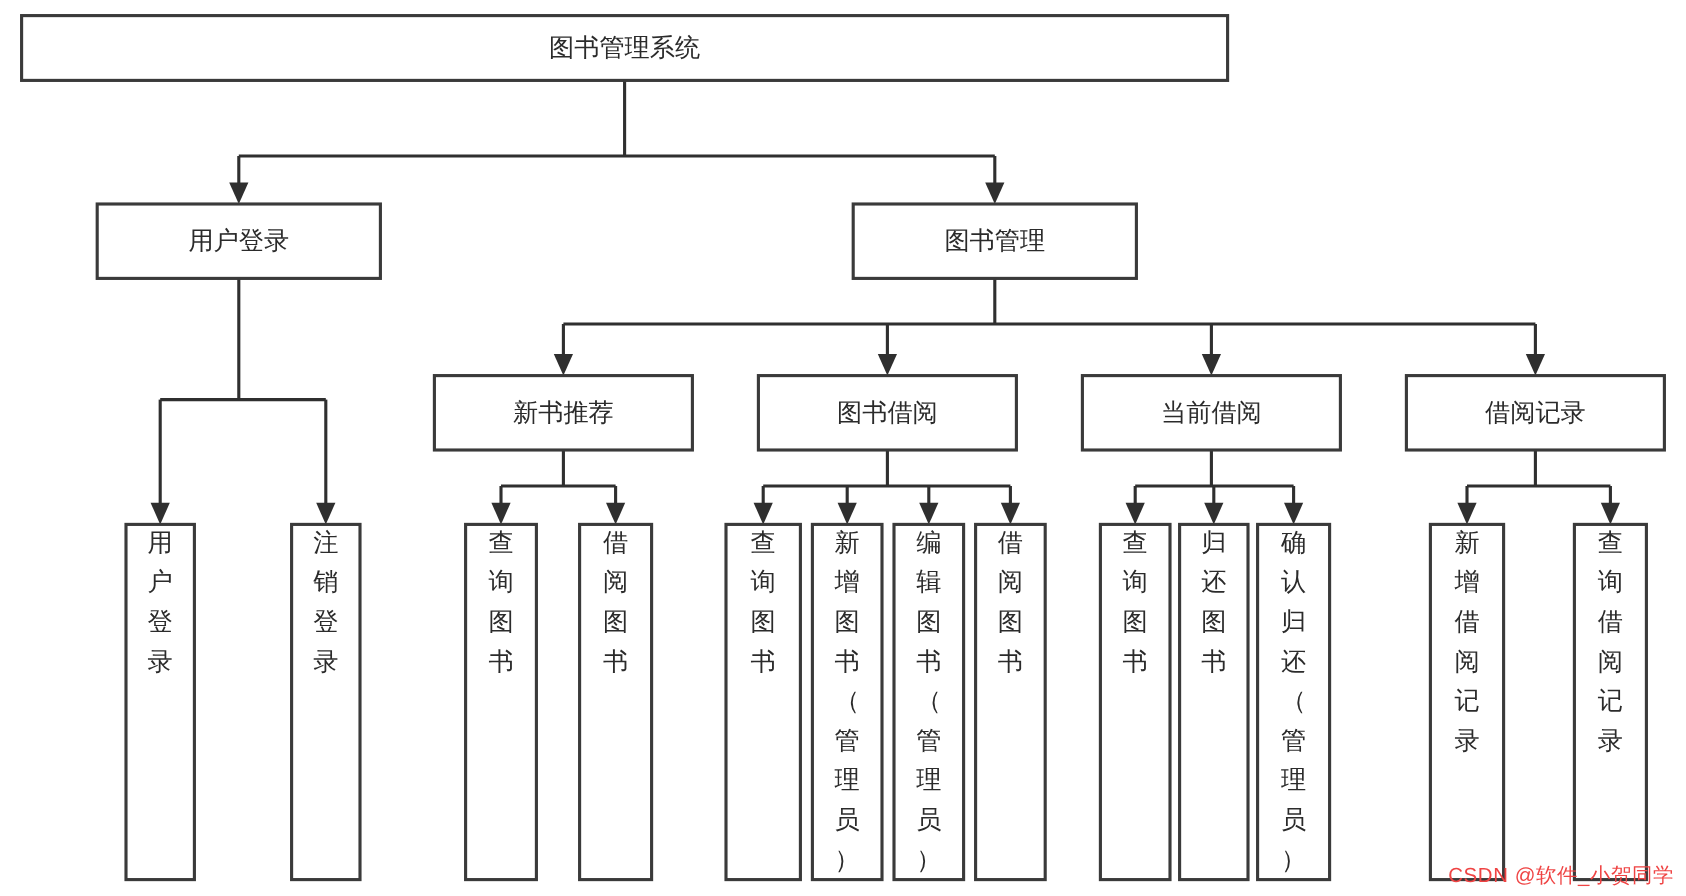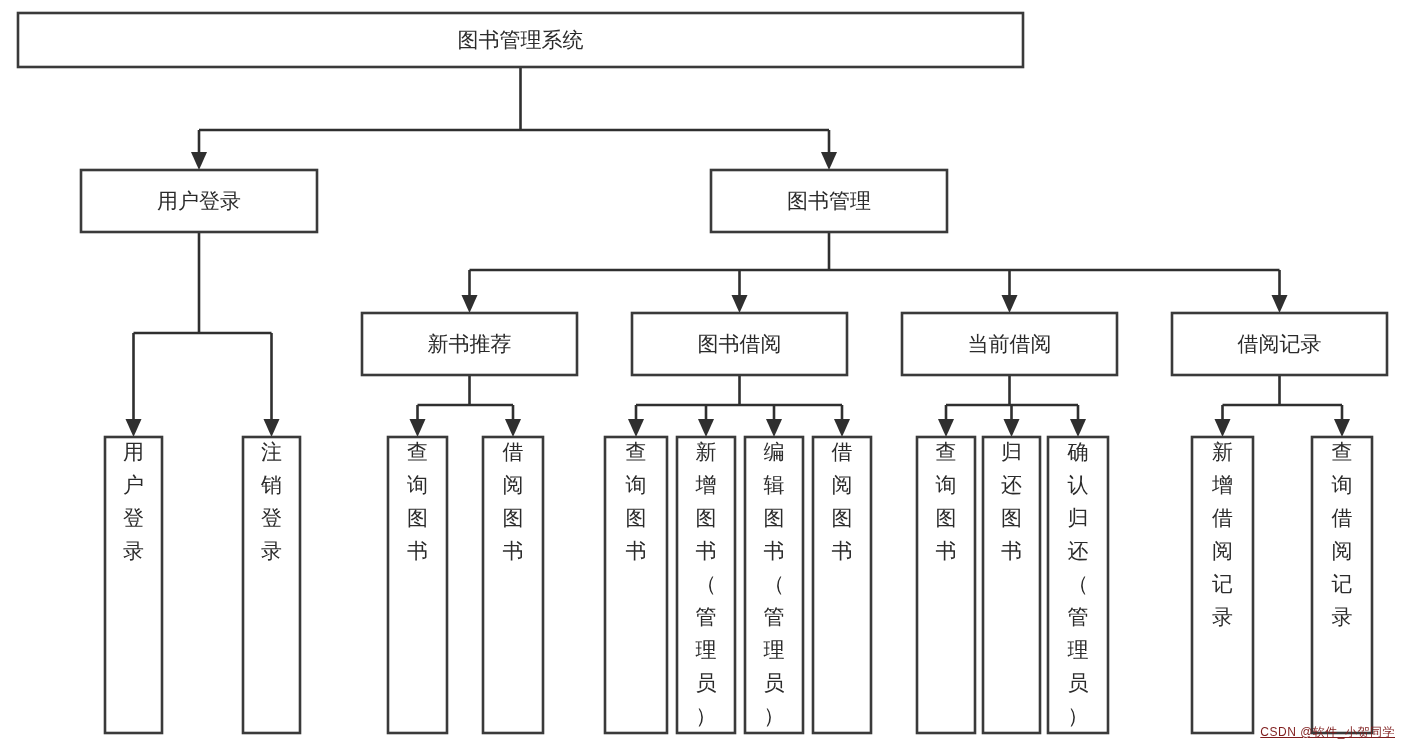--- a/index.html
+++ b/index.html
@@ -52,26 +52,25 @@
   }
   .arrow-head {
     fill: #2f2f2f;
     stroke: none;
   }
   .watermark {
     position: absolute;
     right: 10px;
     bottom: 6px;
     font-family: "Liberation Sans", "DejaVu Sans", sans-serif;
-    font-size: 12px;
-    color: #7f1d1d;
+    font-size: 17px;
+    color: #ef4444;
     letter-spacing: 0.5px;
     white-space: nowrap;
     pointer-events: none;
-    text-decoration: underline;
   }
 </style>
 </head>
 <body>
 
 <div id="diagram-root">
   <svg id="tree-svg" viewBox="0 0 1405 747" xmlns="http://www.w3.org/2000/svg">
     <g id="connector-layer">
         <line x1="520.5" y1="67" x2="520.5" y2="130" class="connector"></line>
         <line x1="199" y1="130" x2="829" y2="130" class="connector"></line>

